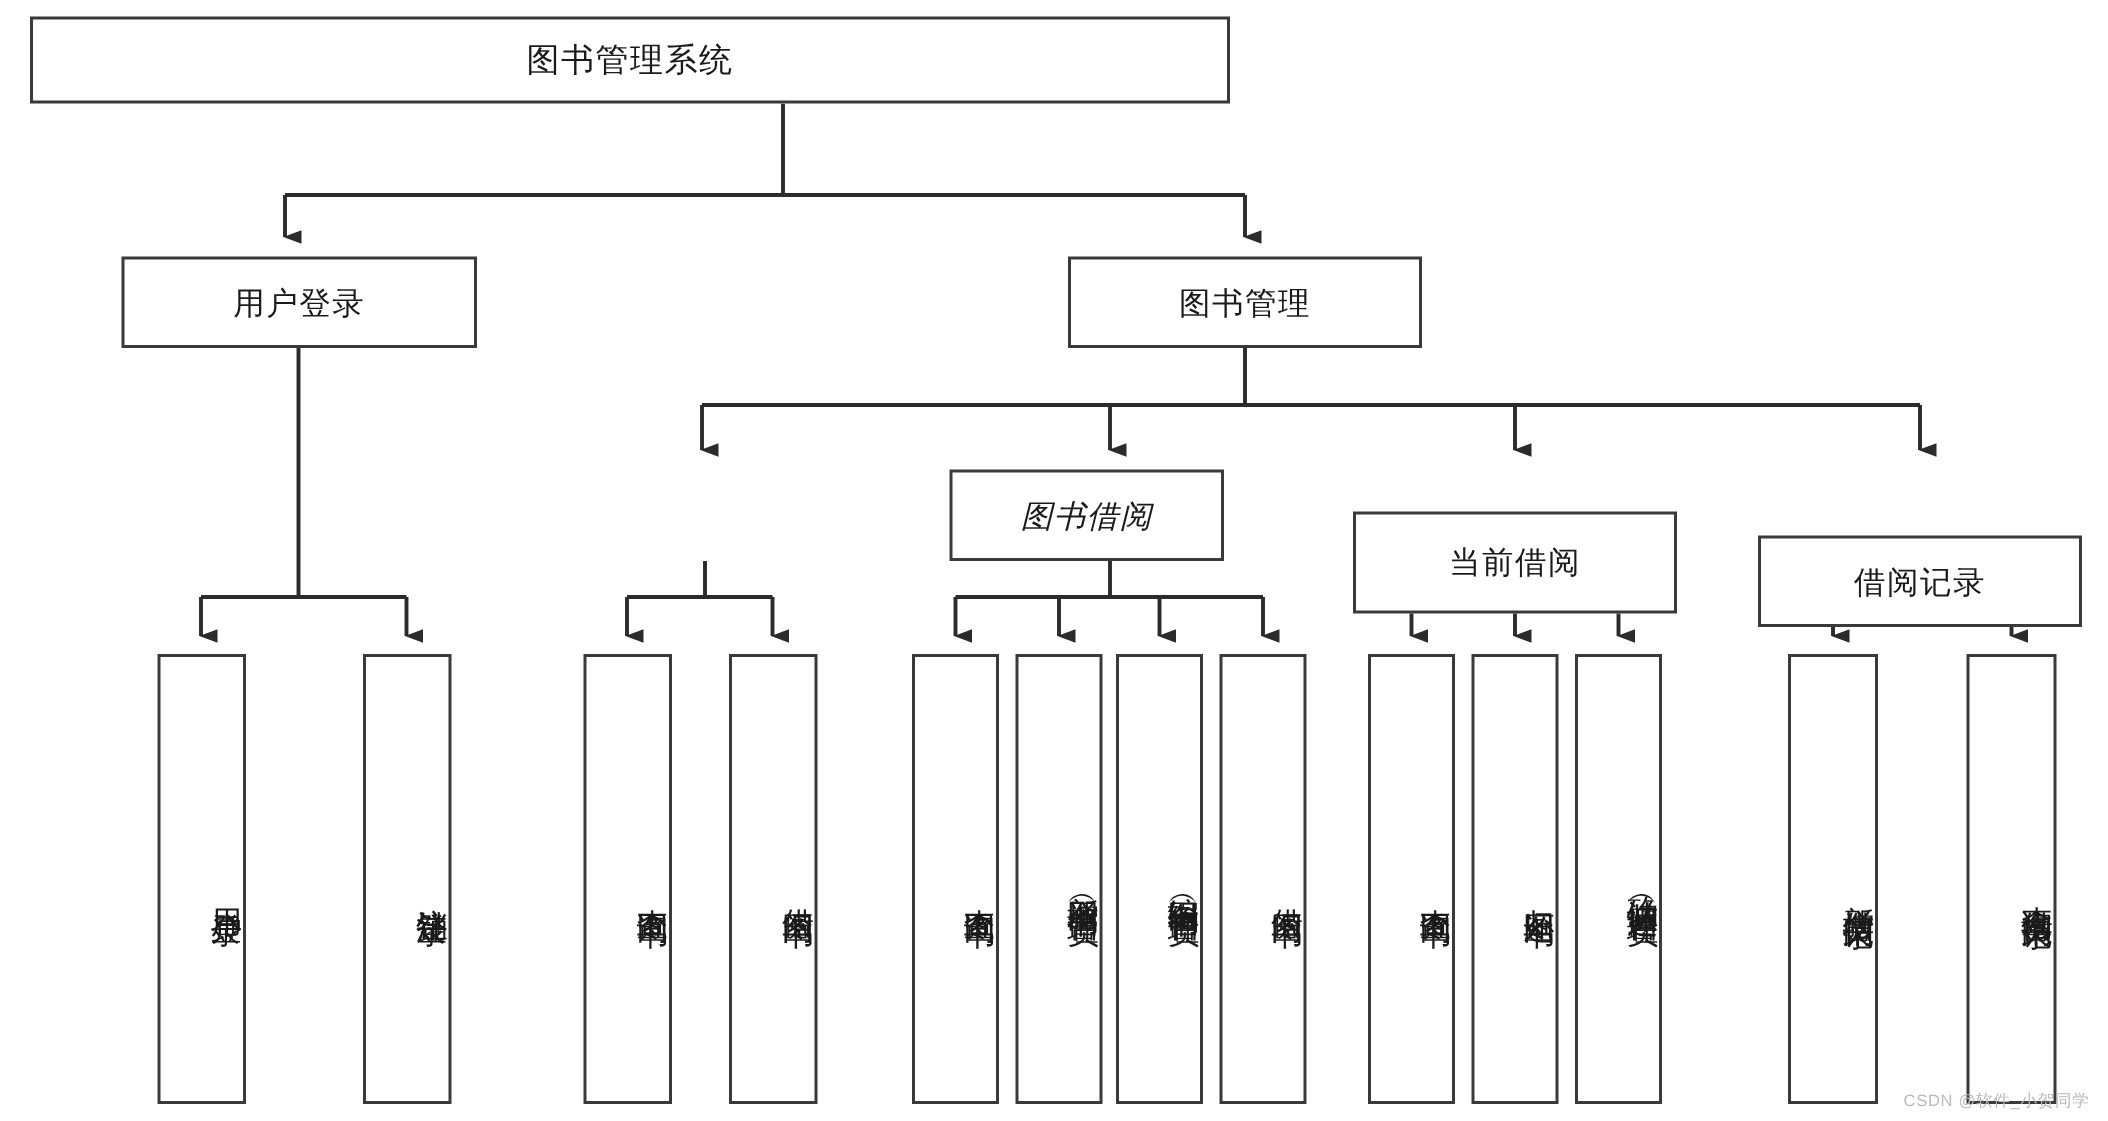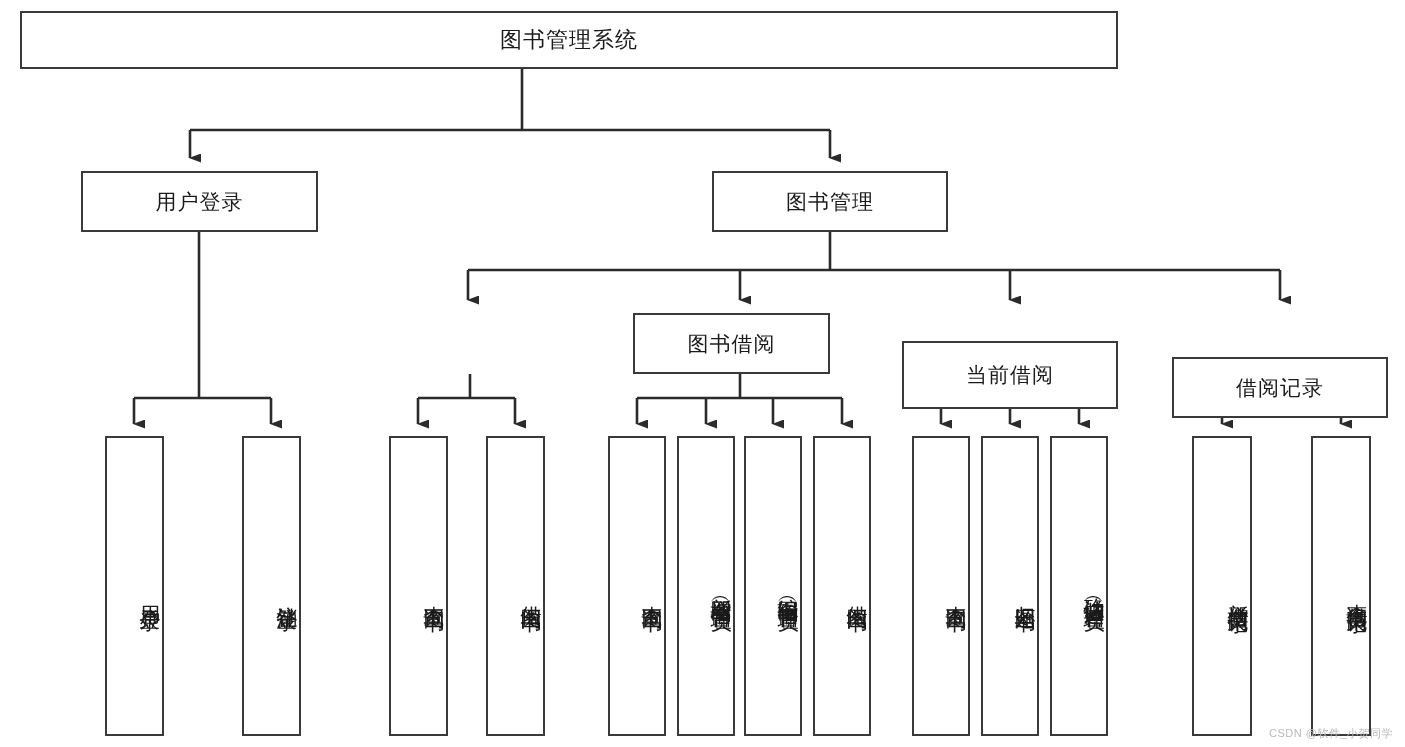--- a/index.html
+++ b/index.html
@@ -114,28 +114,28 @@
       <path d="M1010,398 L1010,424" marker-end="url(#arrow)"></path>
       <path d="M1079,398 L1079,424" marker-end="url(#arrow)"></path>
 
       <path d="M1280,374 L1280,398"></path>
       <path d="M1222,398 L1341,398"></path>
       <path d="M1222,398 L1222,424" marker-end="url(#arrow)"></path>
       <path d="M1341,398 L1341,424" marker-end="url(#arrow)"></path>
     </g>
   </svg>
 
-  <div class="node node-h node-root" style="left:20px; top:11px; width:1098px; height:58px;text-align:right;">图书管理系统</div>
+  <div class="node node-h node-root" style="left:20px; top:11px; width:800px; height:58px;text-align:right;">图书管理系统</div>
 
   <div class="node node-h" style="left:81px; top:171px; width:237px; height:61px;">用户登录</div>
 
   <div class="node node-h" style="left:712px; top:171px; width:236px; height:61px;">图书管理</div>
 
 
-  <div class="node node-h" style="left:633px; top:313px; width:197px; height:61px;">图书借阅</div>
+  <div class="node node-h" style="left:633px; top:313px; width:183px; height:61px;font-style:italic;">图书借阅</div>
 
   <div class="node node-h" style="left:902px; top:313px; width:216px; height:68px;margin-top:28px;">当前借阅</div>
 
   <div class="node node-h" style="left:1172px; top:313px; width:216px; height:61px;margin-top:44px;">借阅记录</div>
 
   <div class="node node-v" style="left:105px; top:436px; width:59px; height:300px;">用户登录</div>
 
   <div class="node node-v" style="left:242px; top:436px; width:59px; height:300px;">注销登录</div>
 
   <div class="node node-v" style="left:389px; top:436px; width:59px; height:300px;">查询图书</div>

